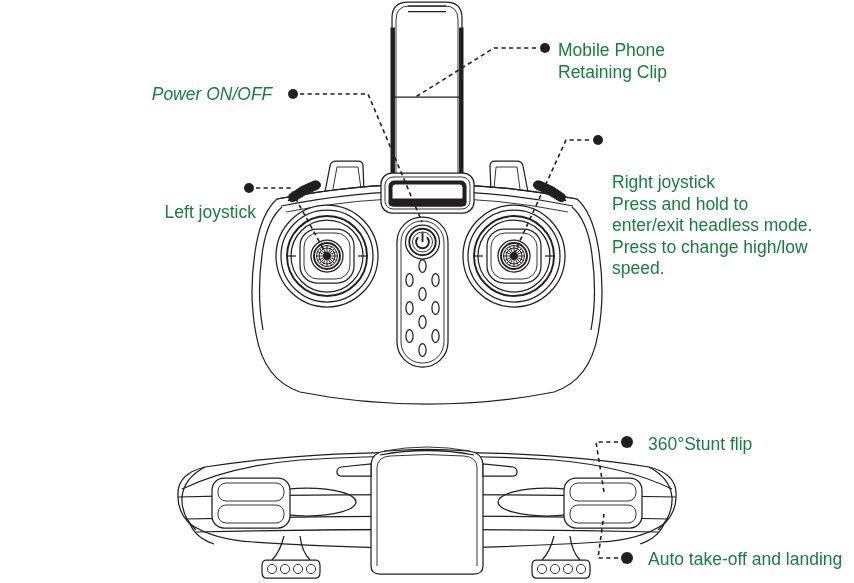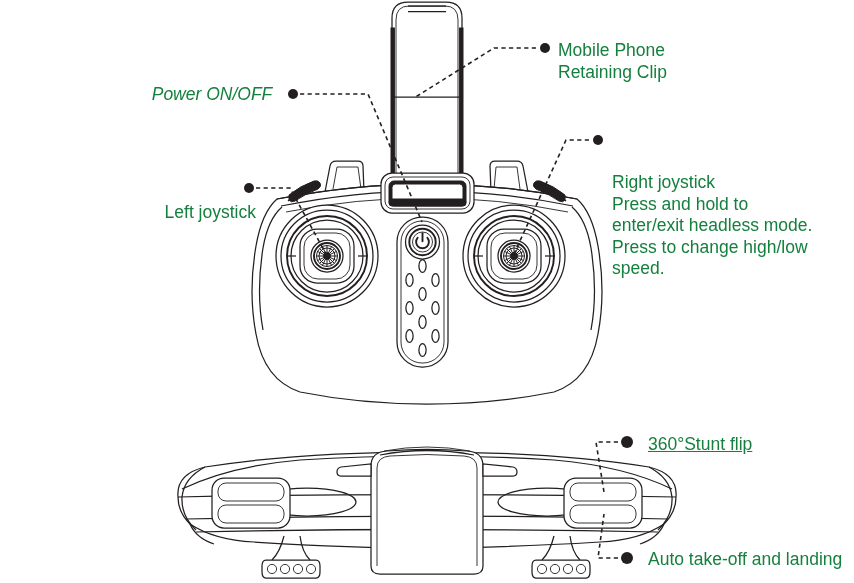--- a/index.html
+++ b/index.html
@@ -69,21 +69,20 @@
     top: 132px;
     width: 242px;
     text-align: left;
     margin-top: 40px;
   }
   #label-stunt {
     left: 648px;
     top: 434px;
     width: 200px;
     text-align: left;
-    text-decoration: underline;
   }
   #label-autoland {
     left: 648px;
     top: 549px;
     width: 210px;
     text-align: left;
   }
 </style>
 </head>
 <body>

